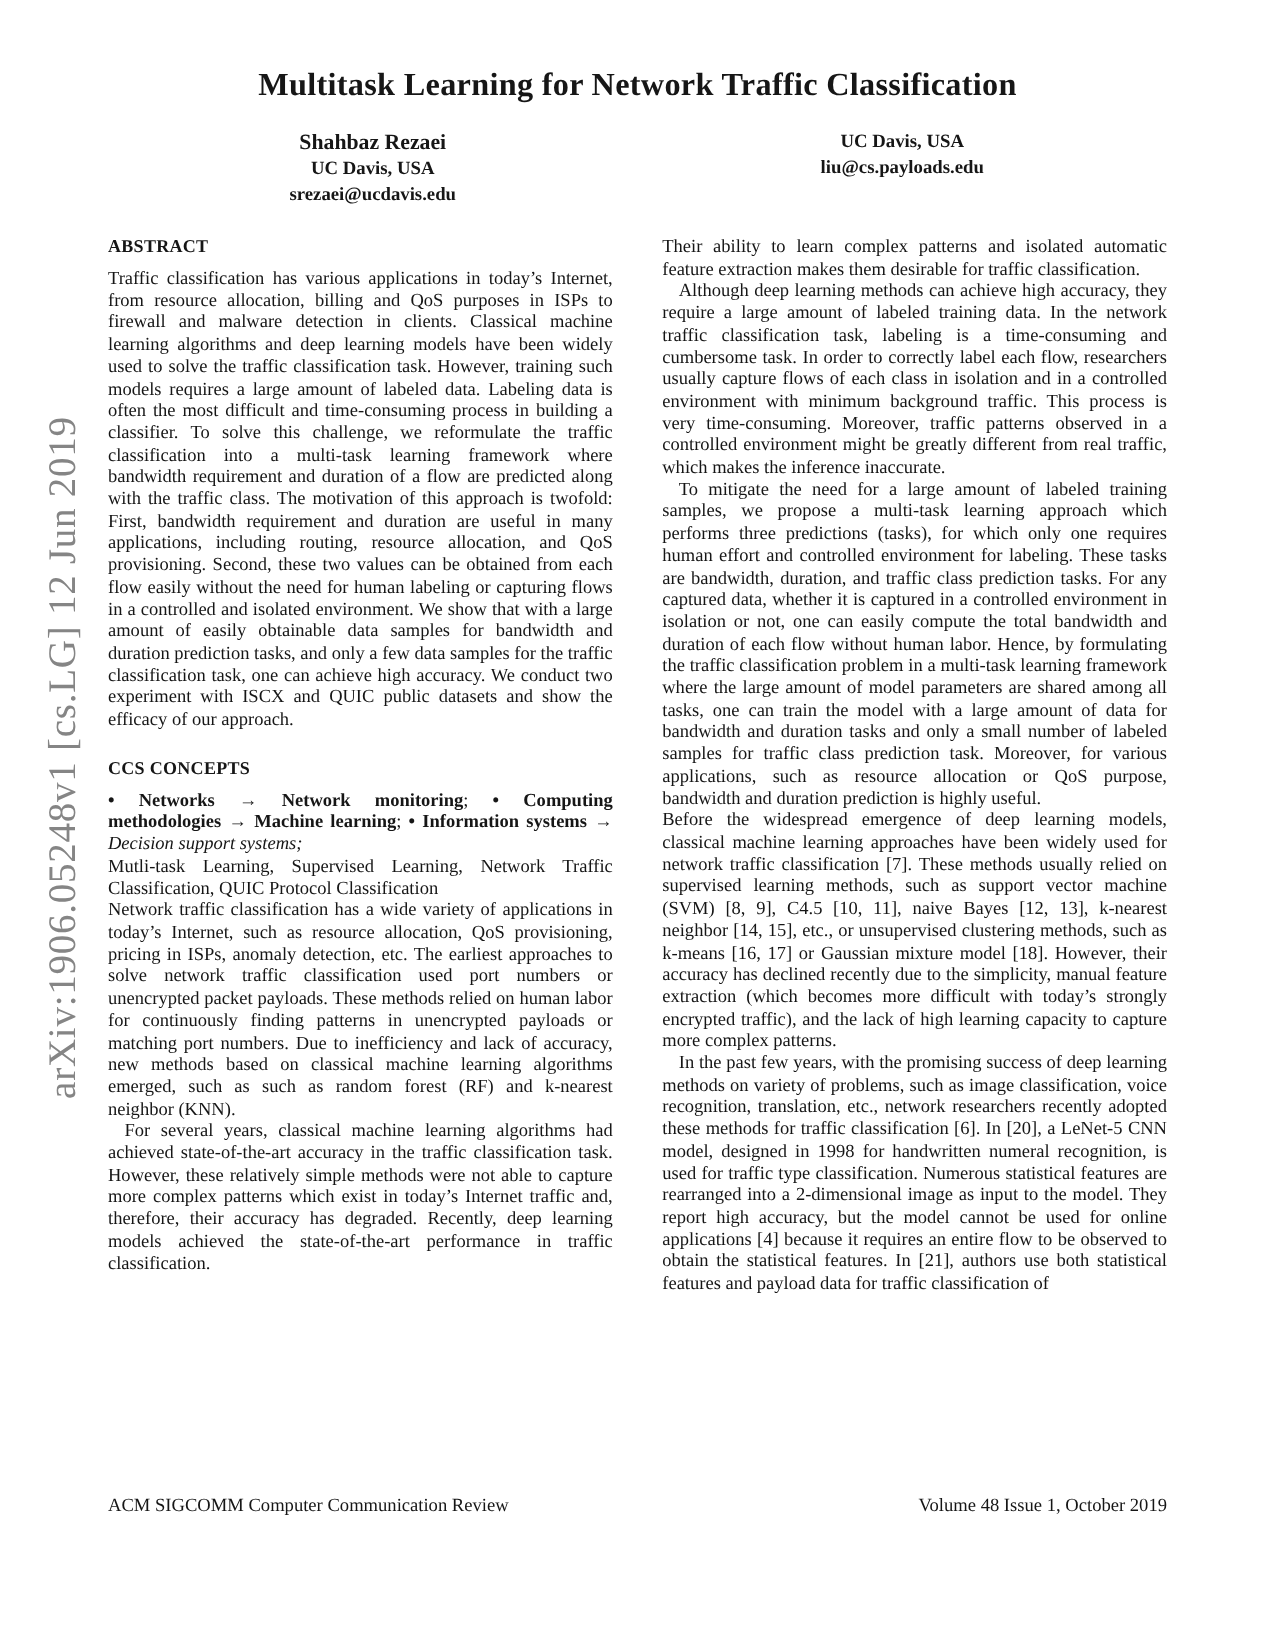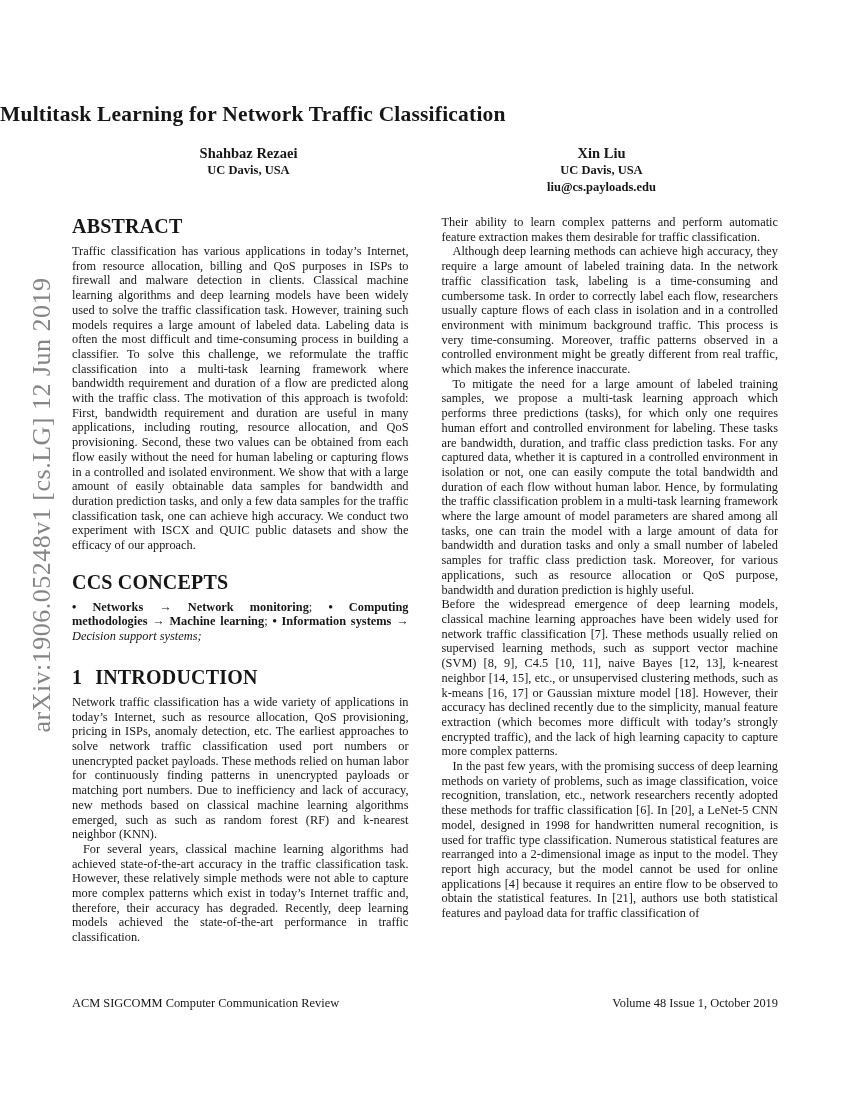--- a/index.html
+++ b/index.html
@@ -25,21 +25,22 @@
     transform: translate(-50%, -50%) rotate(-90deg);
     transform-origin: center center;
     white-space: nowrap;
     font-size: 26px;
     letter-spacing: 0.5px;
     color: #858585;
   }
   
   .paper-title {
     margin: 0;
-    padding-top: 102px;
+    padding-top: 44px;
+    text-align: center;
     font-size: 21.5px;
     font-weight: bold;
     letter-spacing: 0.2px;
   }
   .authors {
     display: flex;
     justify-content: center;
     margin-top: 17px;
     padding: 0 72px;
   }
@@ -53,21 +54,21 @@
   .author-email { font-size: 12.5px; line-height: 17px; }
   
   .columns {
     display: flex;
     gap: 33px;
     padding: 0 72px;
     margin-top: 19px;
   }
   .col { width: 337px; }
   h2 {
-    font-size: 20px;
+    font-size: 12px;
     font-weight: bold;
     margin: 18px 0 6px 0;
     letter-spacing: 0.2px;
   }
   h2.first { margin-top: 0; }
   h2.section { margin-top: 22px; }
   .secnum { margin-right: 13px; }
   p.body {
     margin: 0;
     font-size: 12.35px;
@@ -95,47 +96,45 @@
 <div class="page">
 
   <div class="arxiv-banner">arXiv:1906.05248v1  [cs.LG]  12 Jun 2019</div>
 
   <h1 class="paper-title">Multitask Learning for Network Traffic Classification</h1>
 
   <div class="authors">
     <div class="author">
       <div class="author-name">Shahbaz Rezaei</div>
       <div class="author-affil">UC Davis, USA</div>
+      <div class="author-email">srezaei@ucdavis.edu</div>
     </div>
     <div class="author">
-      <div class="author-name">Xin Liu</div>
       <div class="author-affil">UC Davis, USA</div>
       <div class="author-email">liu@cs.payloads.edu</div>
     </div>
   </div>
 
   <div class="columns">
 
     <div class="col">
       <h2 class="first">ABSTRACT</h2>
       <p class="body">Traffic classification has various applications in today’s Internet, from resource allocation, billing and QoS purposes in ISPs to firewall and malware detection in clients. Classical machine learning algorithms and deep learning models have been widely used to solve the traffic classification task. However, training such models requires a large amount of labeled data. Labeling data is often the most difficult and time-consuming process in building a classifier. To solve this challenge, we reformulate the traffic classification into a multi-task learning framework where bandwidth requirement and duration of a flow are predicted along with the traffic class. The motivation of this approach is twofold: First, bandwidth requirement and duration are useful in many applications, including routing, resource allocation, and QoS provisioning. Second, these two values can be obtained from each flow easily without the need for human labeling or capturing flows in a controlled and isolated environment. We show that with a large amount of easily obtainable data samples for bandwidth and duration prediction tasks, and only a few data samples for the traffic classification task, one can achieve high accuracy. We conduct two experiment with ISCX and QUIC public datasets and show the efficacy of our approach.</p>
 
       <h2>CCS CONCEPTS</h2>
       <p class="body"><span style="font-weight: bold;">• Networks </span><span>→ </span><span style="font-weight: bold;">Network monitoring</span><span>; </span><span style="font-weight: bold;">• Computing methodologies </span><span>→ </span><span style="font-weight: bold;">Machine learning</span><span>; </span><span style="font-weight: bold;">• Information systems </span><span>→ </span><span style="font-style: italic;">Decision support systems;</span></p>
 
+      <p class="body">Mutli-task Learning, Supervised Learning, Network Traffic Classification, QUIC Protocol Classification</p>
 
-      <h2 class="section">
-        <span class="secnum">1</span><span>INTRODUCTION</span>
-      </h2>
       <p class="body">Network traffic classification has a wide variety of applications in today’s Internet, such as resource allocation, QoS provisioning, pricing in ISPs, anomaly detection, etc. The earliest approaches to solve network traffic classification used port numbers or unencrypted packet payloads. These methods relied on human labor for continuously finding patterns in unencrypted payloads or matching port numbers. Due to inefficiency and lack of accuracy, new methods based on classical machine learning algorithms emerged, such as such as random forest (RF) and k-nearest neighbor (KNN).</p>
       <p class="body indent">For several years, classical machine learning algorithms had achieved state-of-the-art accuracy in the traffic classification task. However, these relatively simple methods were not able to capture more complex patterns which exist in today’s Internet traffic and, therefore, their accuracy has degraded. Recently, deep learning models achieved the state-of-the-art performance in traffic classification.</p>
     </div>
 
     <div class="col">
-      <p class="body">Their ability to learn complex patterns and perform automatic feature extraction makes them desirable for traffic classification.</p>
+      <p class="body">Their ability to learn complex patterns and isolated automatic feature extraction makes them desirable for traffic classification.</p>
       <p class="body indent">Although deep learning methods can achieve high accuracy, they require a large amount of labeled training data. In the network traffic classification task, labeling is a time-consuming and cumbersome task. In order to correctly label each flow, researchers usually capture flows of each class in isolation and in a controlled environment with minimum background traffic. This process is very time-consuming. Moreover, traffic patterns observed in a controlled environment might be greatly different from real traffic, which makes the inference inaccurate.</p>
       <p class="body indent">To mitigate the need for a large amount of labeled training samples, we propose a multi-task learning approach which performs three predictions (tasks), for which only one requires human effort and controlled environment for labeling. These tasks are bandwidth, duration, and traffic class prediction tasks. For any captured data, whether it is captured in a controlled environment in isolation or not, one can easily compute the total bandwidth and duration of each flow without human labor. Hence, by formulating the traffic classification problem in a multi-task learning framework where the large amount of model parameters are shared among all tasks, one can train the model with a large amount of data for bandwidth and duration tasks and only a small number of labeled samples for traffic class prediction task. Moreover, for various applications, such as resource allocation or QoS purpose, bandwidth and duration prediction is highly useful.</p>
 
       <p class="body">Before the widespread emergence of deep learning models, classical machine learning approaches have been widely used for network traffic classification [7]. These methods usually relied on supervised learning methods, such as support vector machine (SVM) [8, 9], C4.5 [10, 11], naive Bayes [12, 13], k-nearest neighbor [14, 15], etc., or unsupervised clustering methods, such as k-means [16, 17] or Gaussian mixture model [18]. However, their accuracy has declined recently due to the simplicity, manual feature extraction (which becomes more difficult with today’s strongly encrypted traffic), and the lack of high learning capacity to capture more complex patterns.</p>
       <p class="body indent">In the past few years, with the promising success of deep learning methods on variety of problems, such as image classification, voice recognition, translation, etc., network researchers recently adopted these methods for traffic classification [6]. In [20], a LeNet-5 CNN model, designed in 1998 for handwritten numeral recognition, is used for traffic type classification. Numerous statistical features are rearranged into a 2-dimensional image as input to the model. They report high accuracy, but the model cannot be used for online applications [4] because it requires an entire flow to be observed to obtain the statistical features. In [21], authors use both statistical features and payload data for traffic classification of</p>
     </div>
 
   </div>
 
   <div class="footer">

